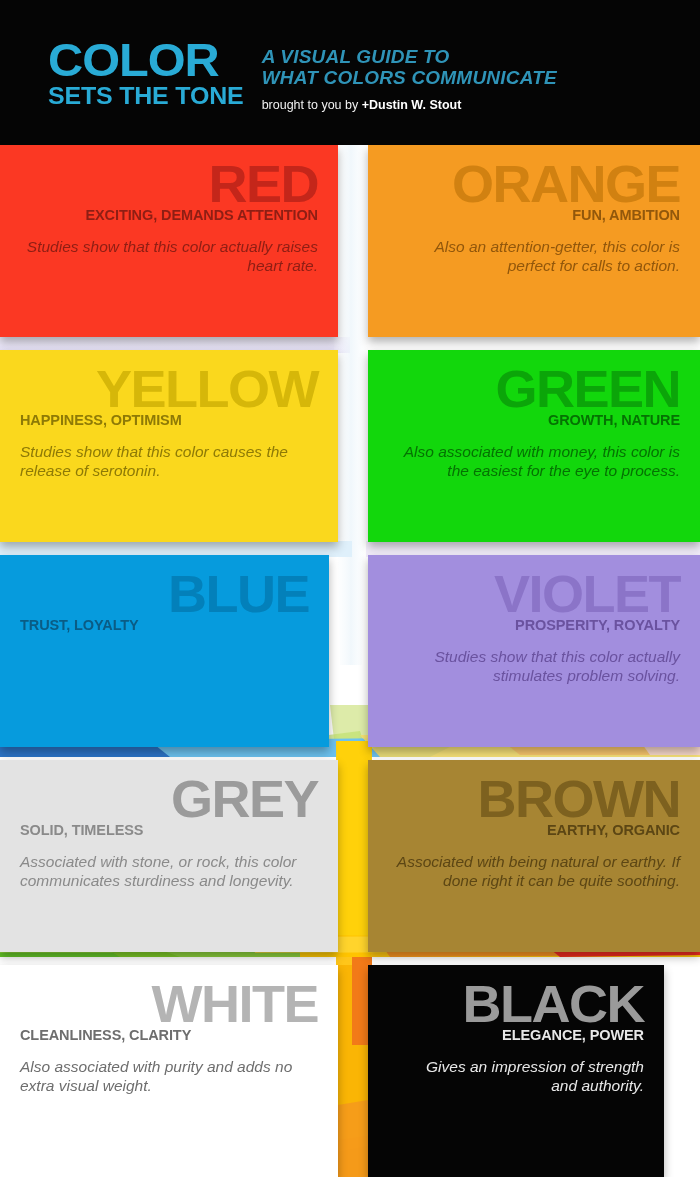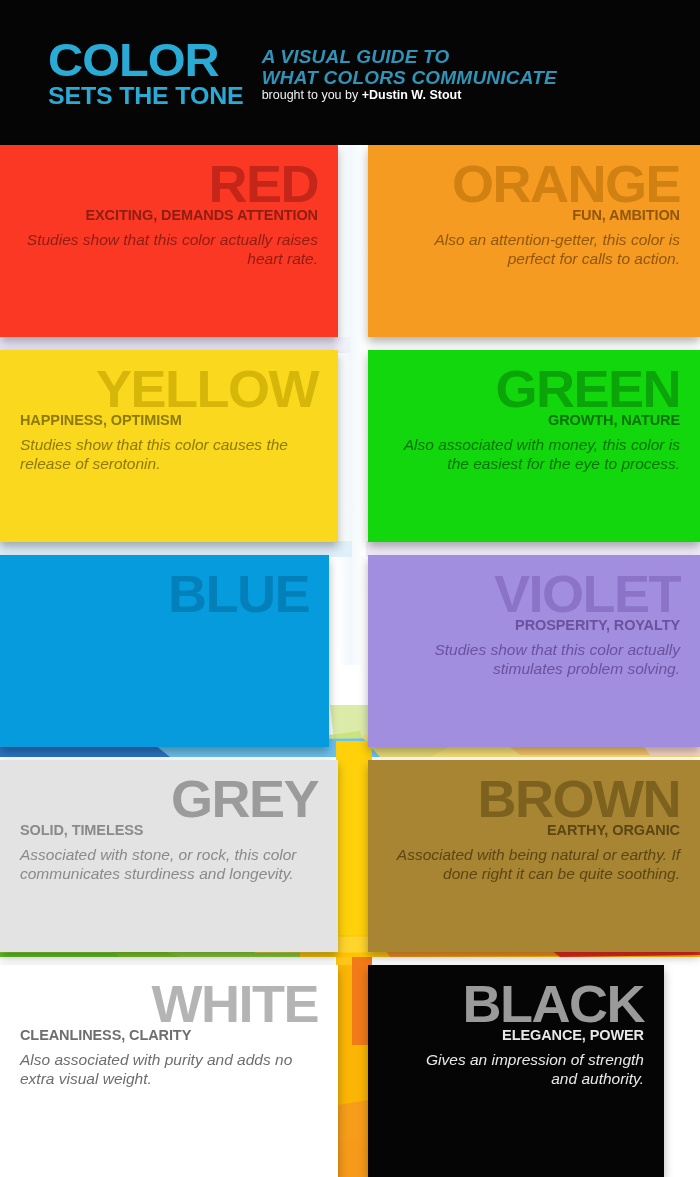--- a/index.html
+++ b/index.html
@@ -54,21 +54,21 @@
   .tag-block { padding-top: 6px; }
   .tagline {
     font-size: 19px;
     line-height: 21px;
     font-style: italic;
     font-weight: bold;
     color: #2F94B8;
     letter-spacing: 0.2px;
   }
   .byline {
-    margin-top: 0;
+    margin-top: 10px;
     font-size: 12.5px;
     color: #f2f2f2;
     font-weight: normal;
   }
   .byline b { font-weight: bold; color: #ffffff; }
 
   
   .bgart {
     position: absolute;
     left: 0; top: 145px;
@@ -103,21 +103,21 @@
   .c-sub {
     font-size: 14.5px;
     font-weight: bold;
     letter-spacing: -0.1px;
     margin-top: -4px;
   }
   .c-desc {
     font-size: 15.5px;
     line-height: 19px;
     font-style: italic;
-    margin-top: 7px;
+    margin-top: 14px;
   }
   .align-right { text-align: right; }
   .align-left  { text-align: left; }
   .t-right .c-title { transform-origin: right center; }
 
   
   #card-red    { left: 0px;   top: 0px;   width: 338px; height: 192px; background: #FB3823; }
   #card-orange { left: 368px; top: 0px;   width: 332px; height: 192px; background: #F59B22; }
   #card-yellow { left: 0px;   top: 205px; width: 338px; height: 192px; background: #FAD81D; }
   #card-green  { left: 368px; top: 205px; width: 332px; height: 192px; background: #12D70C; }
@@ -251,20 +251,21 @@
       <div class="card-pad align-right">
         <div class="c-title">GREEN</div>
         <div class="c-sub">GROWTH, NATURE</div>
         <div class="c-desc">Also associated with money, this color is the easiest for the eye to process.</div>
       </div>
     </div>
 
     <div class="card t-right" id="card-blue">
       <div class="card-pad align-left">
         <div class="c-title" style="text-align:right;transform-origin:right center;">BLUE</div>
+        <div class="c-sub">TRUST, LOYALTY</div>
       </div>
     </div>
 
     <div class="card t-right" id="card-violet">
       <div class="card-pad align-right">
         <div class="c-title">VIOLET</div>
         <div class="c-sub">PROSPERITY, ROYALTY</div>
         <div class="c-desc">Studies show that this color actually stimulates problem solving.</div>
       </div>
     </div>

